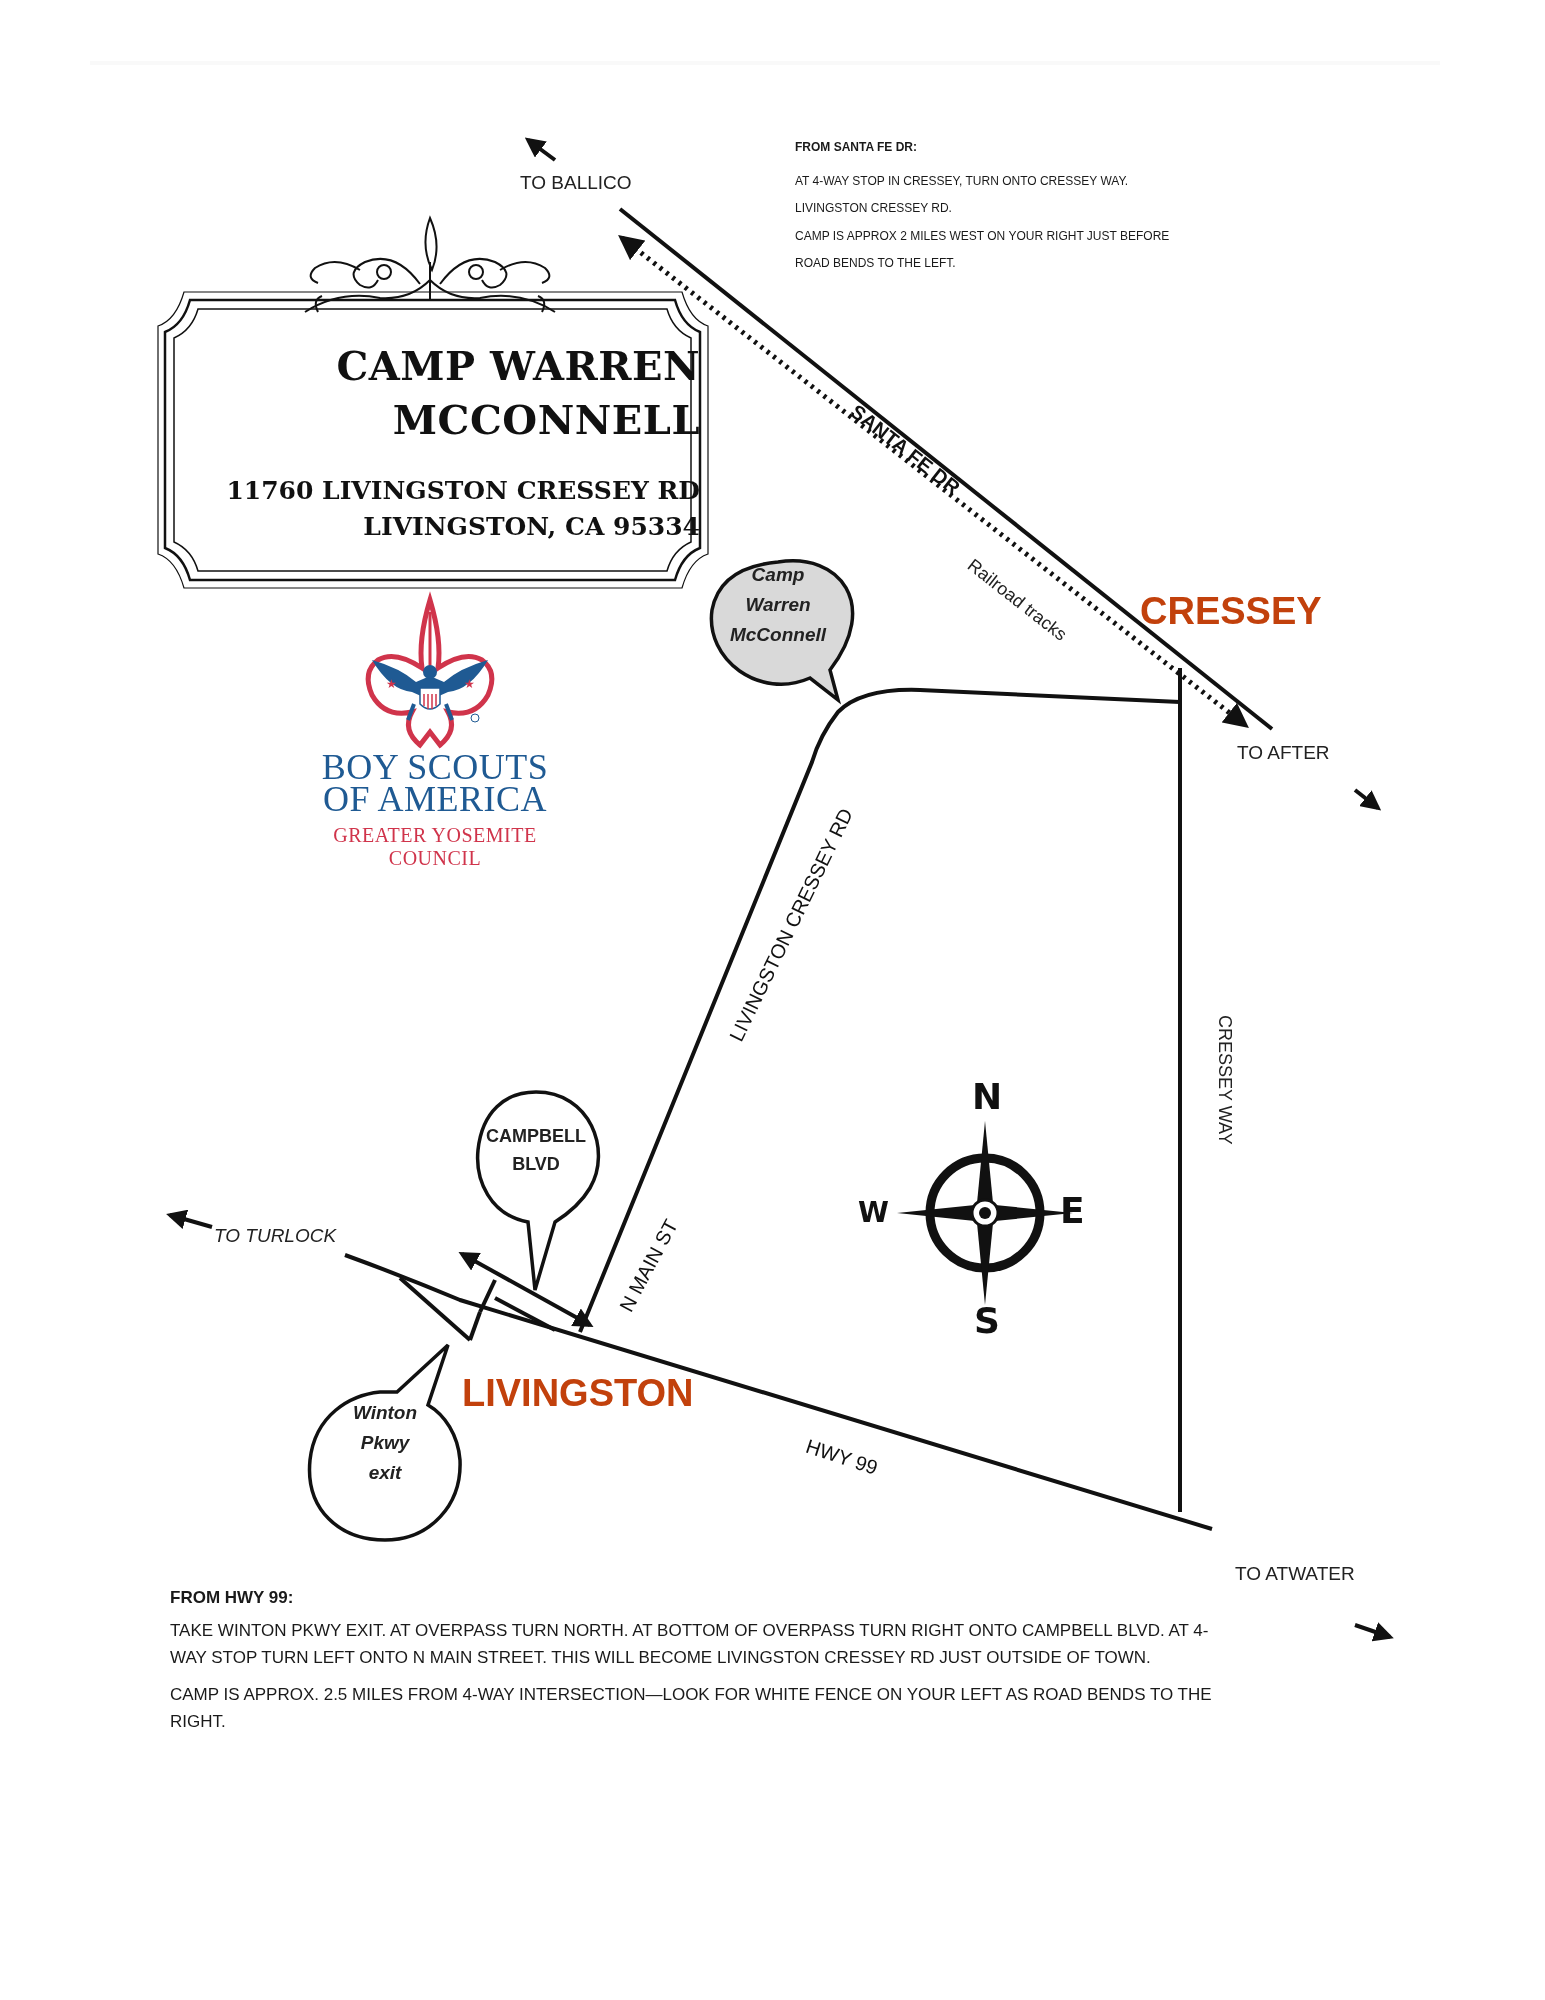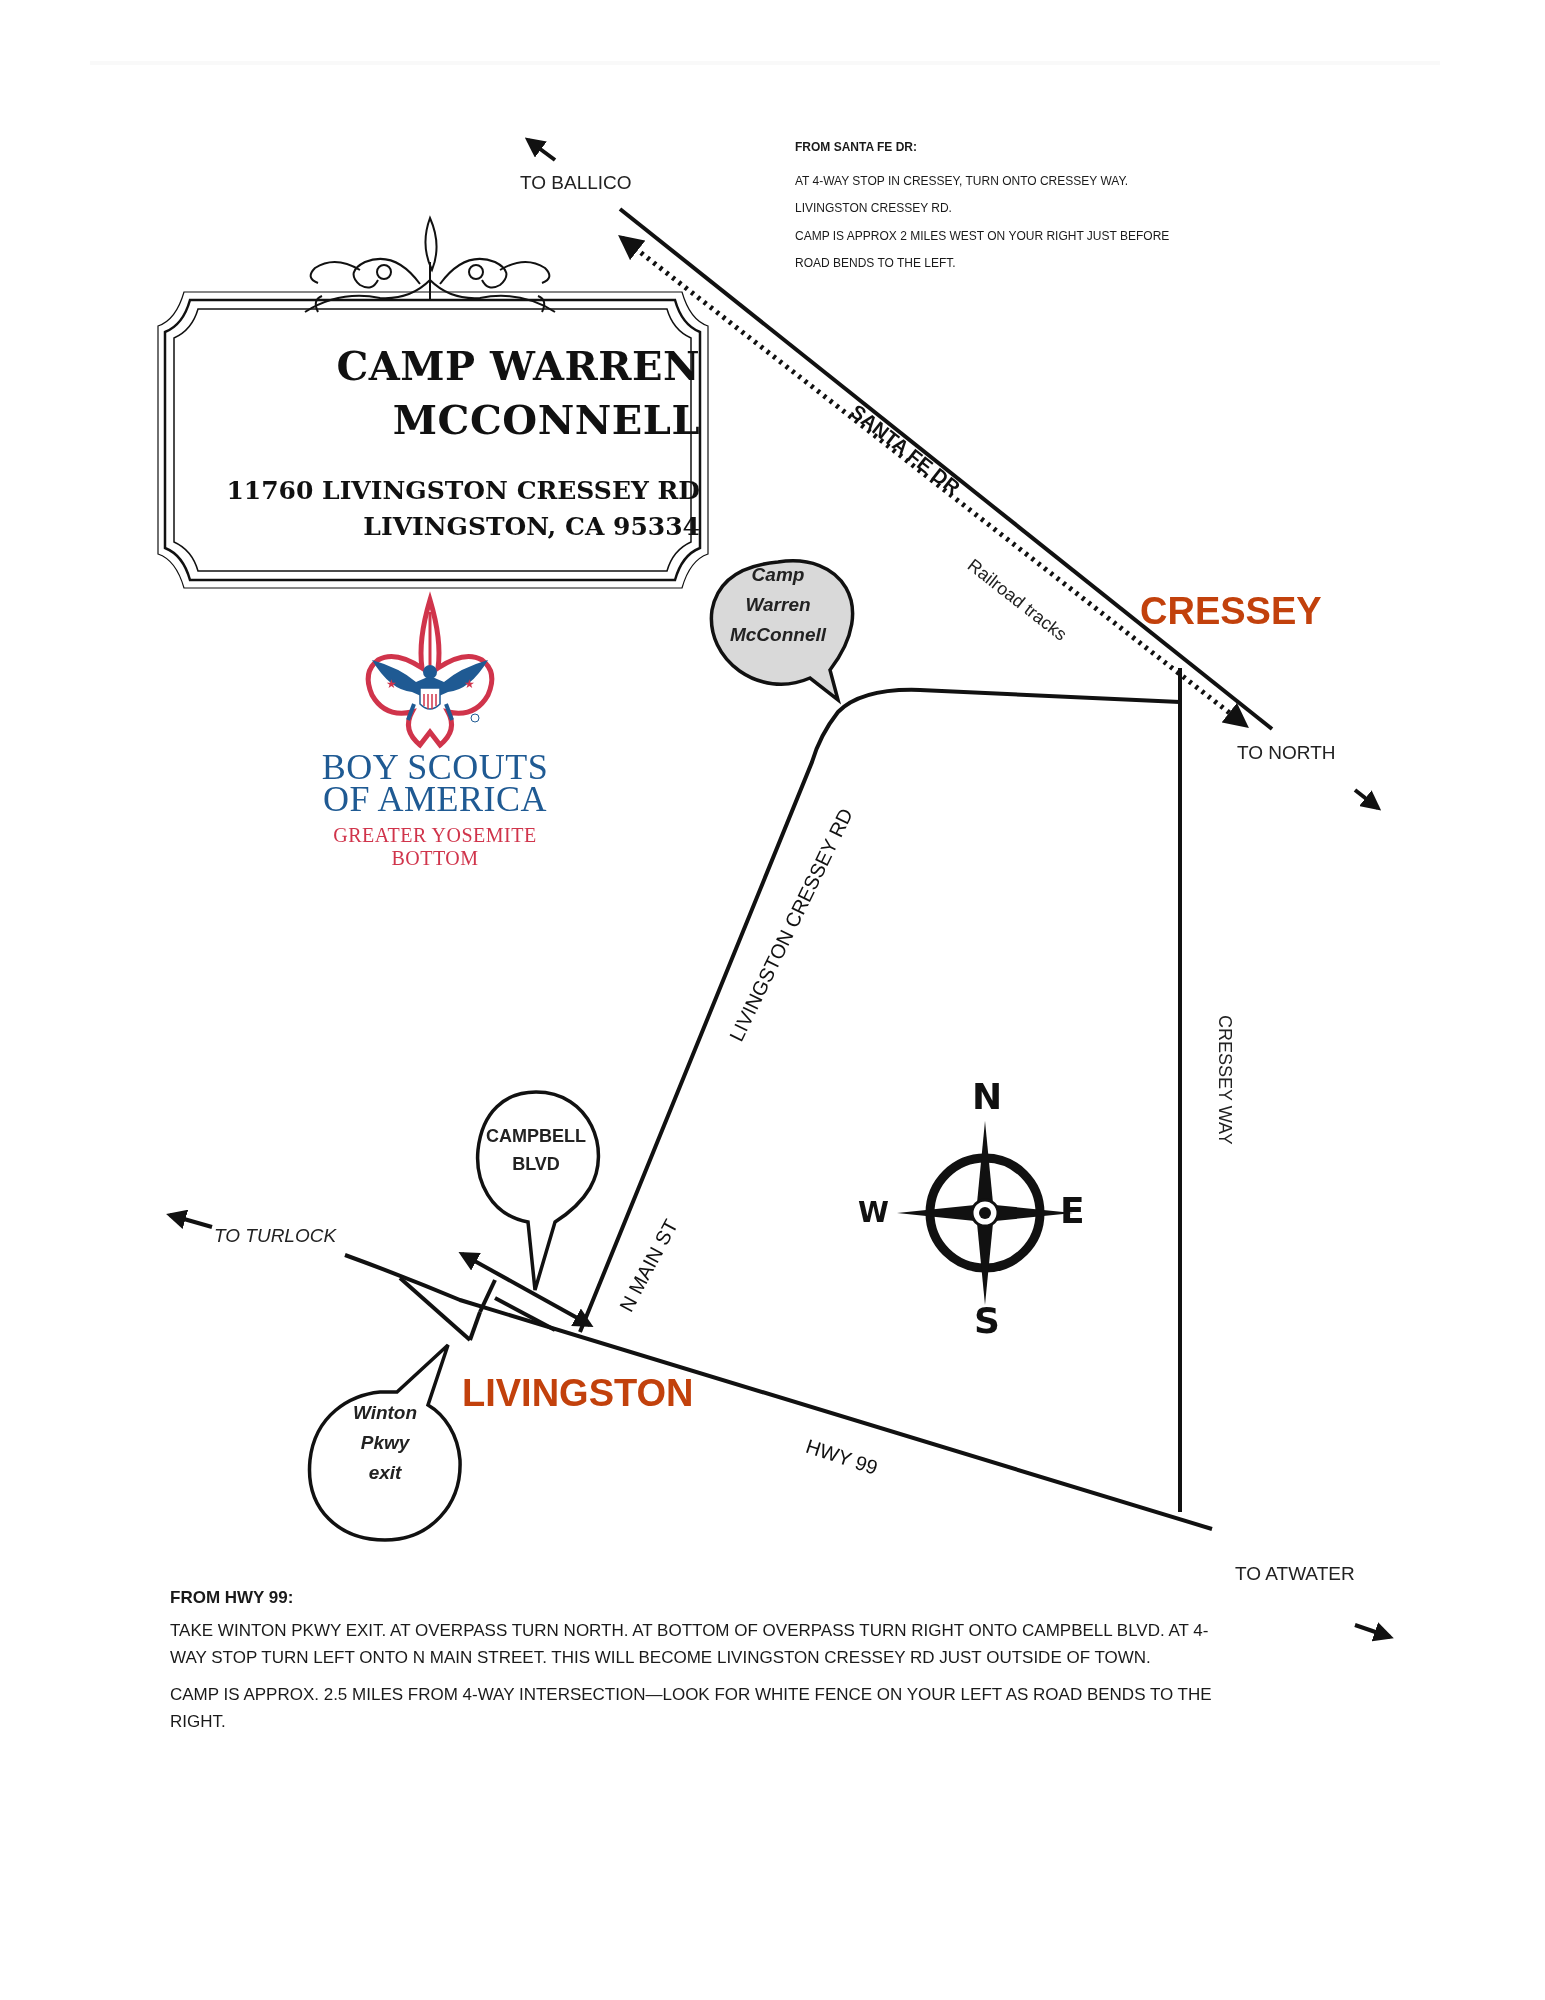--- a/index.html
+++ b/index.html
@@ -122,38 +122,38 @@
 <div class="title-box">
   <div class="t1">CAMP WARREN</div>
   <div class="t2">MCCONNELL</div>
   <div class="a1">11760 LIVINGSTON CRESSEY RD</div>
   <div class="a2">LIVINGSTON, CA  95334</div>
 </div>
 
 <div class="logo-text bsa1">BOY SCOUTS</div>
 <div class="logo-text bsa2">OF AMERICA</div>
 <div class="logo-text gy1">GREATER YOSEMITE</div>
-<div class="logo-text gy2">BOTTOM</div>
+<div class="logo-text gy2">COUNCIL</div>
 
 <div class="dir-block" id="santafe-dir">
   <p class="head">FROM SANTA FE DR:</p>
   <p>AT 4-WAY STOP IN CRESSEY, TURN ONTO CRESSEY WAY.</p>
   <p>LIVINGSTON CRESSEY RD.</p>
   <p>CAMP IS APPROX 2 MILES WEST ON YOUR RIGHT JUST BEFORE</p>
   <p>ROAD BENDS TO THE LEFT.</p>
 </div>
 
 <div class="dir-block" id="hwy-dir">
   <p class="head">FROM HWY 99:</p>
   <p>TAKE WINTON PKWY EXIT.  AT OVERPASS TURN NORTH.  AT BOTTOM OF OVERPASS TURN RIGHT ONTO CAMPBELL BLVD.  AT 4-WAY STOP TURN LEFT ONTO N MAIN STREET.  THIS WILL BECOME LIVINGSTON CRESSEY RD JUST OUTSIDE OF TOWN.</p>
   <p class="para2">CAMP IS APPROX. 2.5 MILES FROM 4-WAY INTERSECTION—LOOK FOR WHITE FENCE ON YOUR LEFT AS ROAD BENDS TO THE RIGHT.</p>
 </div>
 
 <div class="lbl sm" style="left:520px; top:172px;">TO BALLICO</div>
-<div class="lbl sm" style="left:1237px; top:742px;">TO NORTH</div>
+<div class="lbl sm" style="left:1237px; top:742px;">TO AFTER</div>
 <div class="lbl sm" style="left:214px; top:1225px;font-style:italic;">TO TURLOCK</div>
 <div class="lbl sm" style="left:1235px; top:1563px;">TO ATWATER</div>
 
 <div class="lbl town" style="left:1140px; top:590px;">CRESSEY</div>
 <div class="lbl town" style="left:462px; top:1372px;">LIVINGSTON</div>
 
 <div class="lbl road" style="left:860px; top:400px; transform:rotate(38deg); transform-origin:left top; font-weight:bold; font-size:20px;">SANTA FE DR</div>
 <div class="lbl road-light" style="left:976px; top:555px; transform:rotate(38deg); transform-origin:left top;">Railroad tracks</div>
 <div class="lbl road" style="left:725px; top:1035px; transform:rotate(-64deg); transform-origin:left top; font-weight:normal; font-size:20px;">LIVINGSTON CRESSEY RD</div>
 <div class="lbl road-light" style="left:1235px; top:1015px; transform:rotate(90deg); transform-origin:left top;">CRESSEY WAY</div>

